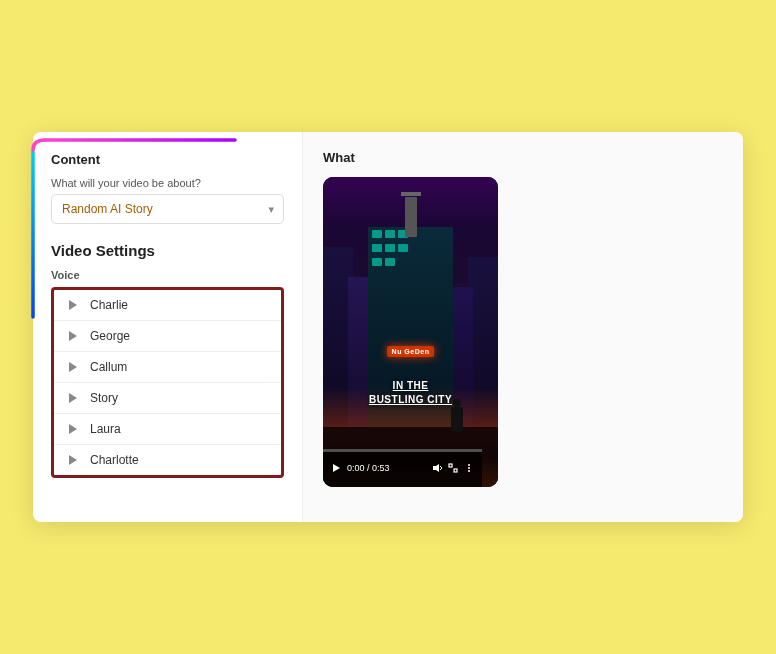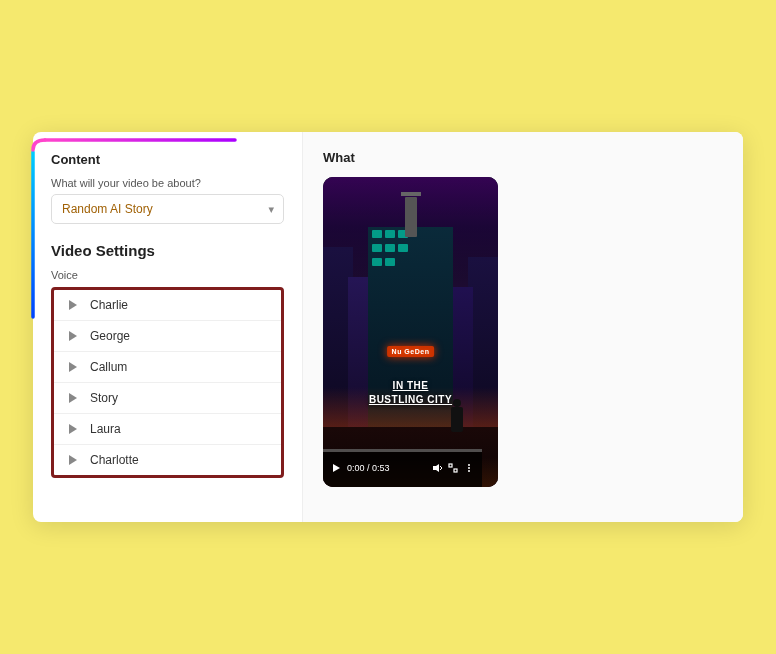--- a/index.html
+++ b/index.html
@@ -107,20 +107,21 @@
       font-size: 15px;
       font-weight: 600;
       color: #222;
       margin-bottom: 10px;
     }
 
     .voice-label {
       font-size: 11px;
       color: #555;
       margin-bottom: 6px;
+      font-weight: bold;
     }
 
     .voice-list {
       border: 3px solid #7f1d1d;
       border-radius: 4px;
       overflow: hidden;
       margin-bottom: 31px;
     }
 
     .voice-item {

